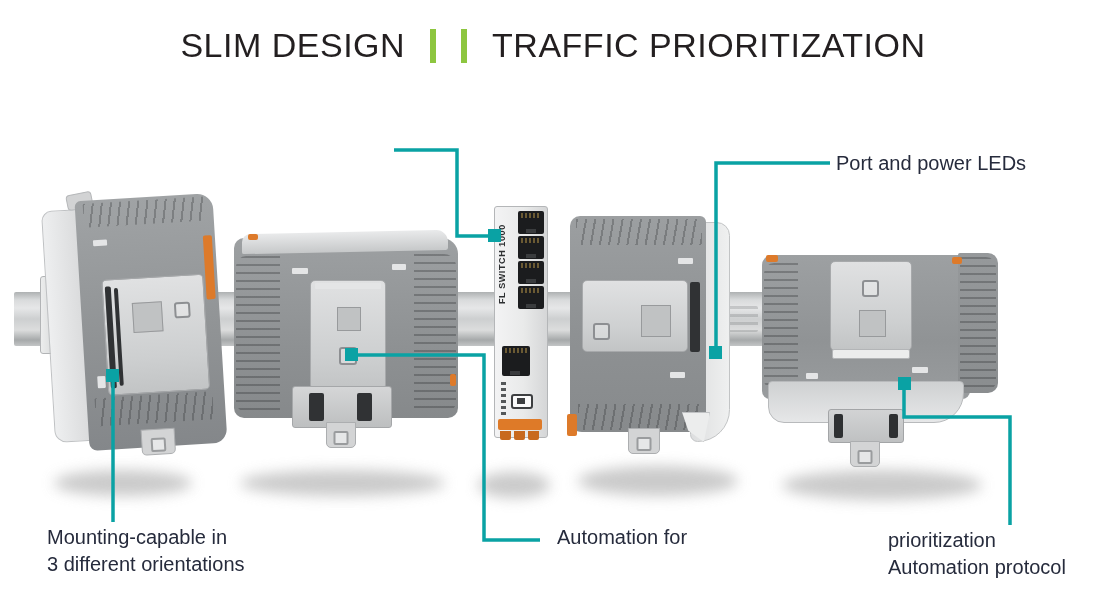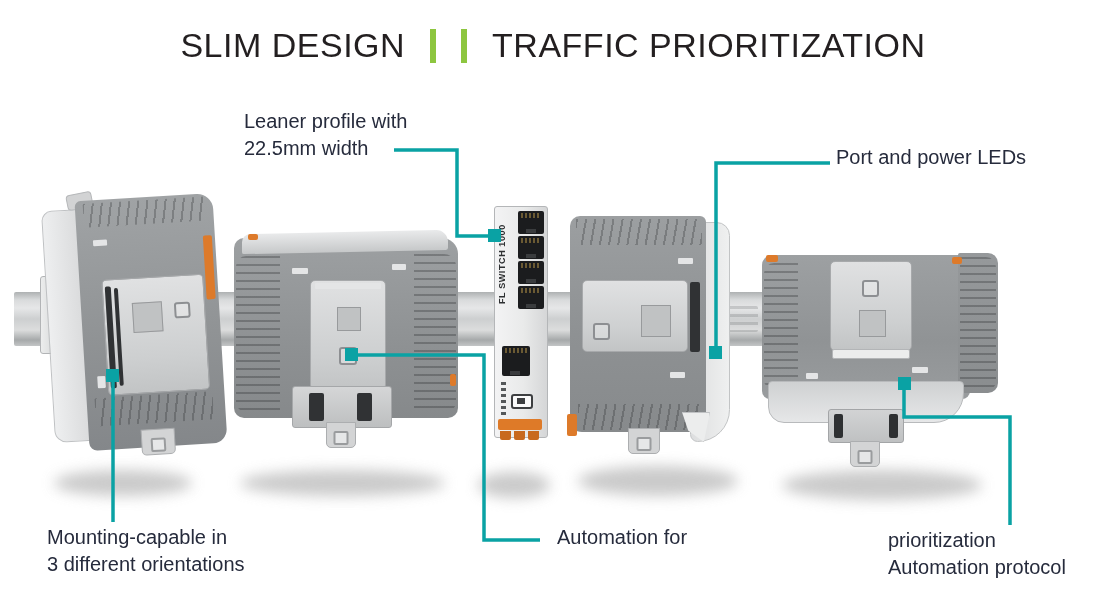--- a/index.html
+++ b/index.html
@@ -217,21 +217,21 @@
 
   
   .callout-svg { position:absolute; inset:0; width:1106px; height:609px;
     pointer-events:none; }
   .callout {
     position:absolute; font-size:20px; line-height:27px; color:#262b3c;
     white-space:nowrap;
   }
   .callout span { display:block; }
   .c1 { left:244px; top:108px; }
-  .c2 { left:836px; top:144px; }
+  .c2 { left:836px; top:150px; }
   .c3 { left:47px;  top:524px; }
   .c4 { left:557px; top:524px; }
   .c5 { left:888px; top:527px; }
 </style>
 </head>
 <body>
 
 <div class="canvas">
 
   <div class="header">
@@ -355,24 +355,20 @@
     </g>
     <g fill="#0aa2a4">
       <rect x="488" y="229" width="13" height="13"></rect>
       <rect x="709" y="346" width="13" height="13"></rect>
       <rect x="106" y="369" width="13" height="13"></rect>
       <rect x="345" y="348" width="13" height="13"></rect>
       <rect x="898" y="377" width="13" height="13"></rect>
     </g>
   </svg>
 
-  <div class="callout c1">
-    <span>Leaner profile with</span>
-    <span>22.5mm width</span>
-  </div>
   <div class="callout c2">
     <span>Port and power LEDs</span>
   </div>
   <div class="callout c3">
     <span>Mounting-capable in</span>
     <span>3 different orientations</span>
   </div>
   <div class="callout c4">
     <span>Automation for</span>
   </div>

